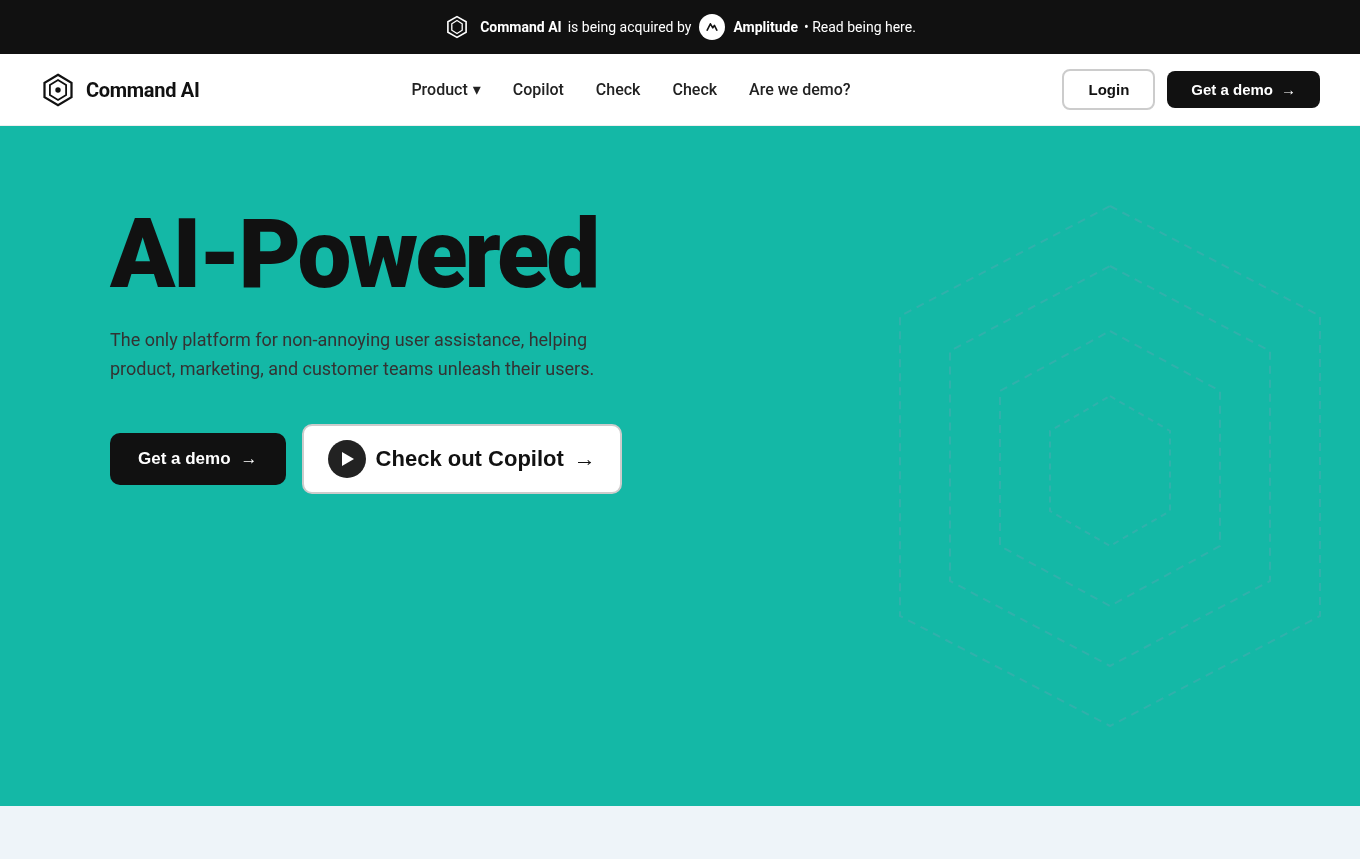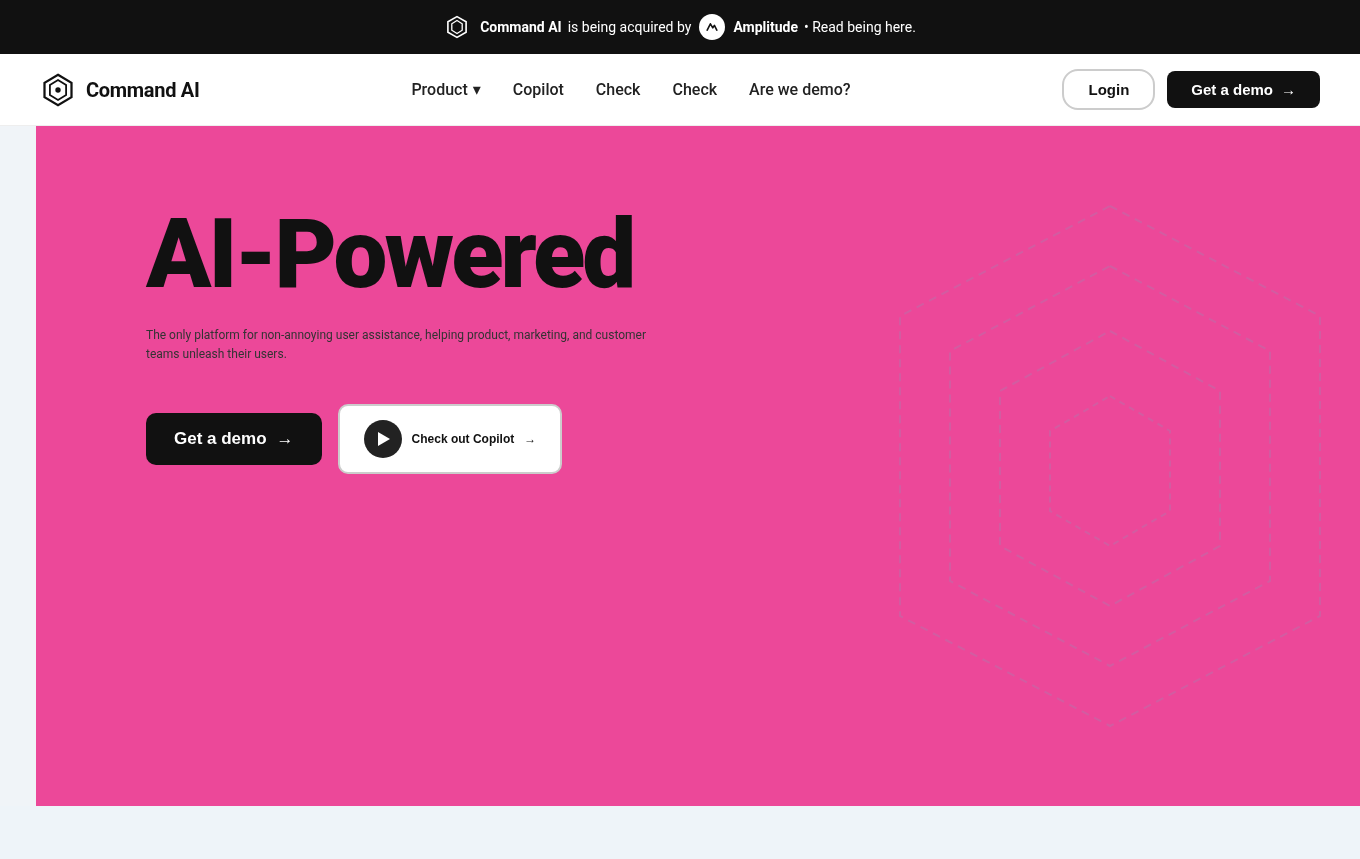--- a/index.html
+++ b/index.html
@@ -89,21 +89,21 @@
       gap: 5px;
     }
     .nav-actions {
       display: flex;
       align-items: center;
       gap: 12px;
     }
     .btn-login {
       padding: 10px 24px;
       border: 2px solid #ccc;
-      border-radius: 16px;
+      border-radius: 8px;
       background: #fff;
       font-size: 15px;
       font-weight: 600;
       cursor: pointer;
       color: #111;
     }
     .btn-demo-nav {
       padding: 10px 24px;
       border: none;
       border-radius: 8px;
@@ -112,42 +112,41 @@
       font-size: 15px;
       font-weight: 600;
       cursor: pointer;
       display: flex;
       align-items: center;
       gap: 8px;
     }
 
     
     .hero {
-      background: #ec4899;
+      background: #14b8a6;
       min-height: 680px;
       position: relative;
       overflow: hidden;
       padding: 80px 60px 60px 110px;
-      margin-left: 36px;
     }
     .hero-content {
       max-width: 780px;
       position: relative;
       z-index: 2;
     }
     .hero-title {
       font-size: 96px;
       font-weight: 900;
       line-height: 1.0;
       color: #111;
       letter-spacing: -3px;
       margin-bottom: 24px;
     }
     .hero-subtitle {
-      font-size: 12px;
+      font-size: 18px;
       color: #333;
       max-width: 520px;
       line-height: 1.6;
       margin-bottom: 40px;
     }
     .hero-actions {
       display: flex;
       align-items: center;
       gap: 16px;
     }
@@ -163,21 +162,21 @@
       display: flex;
       align-items: center;
       gap: 10px;
     }
     .btn-copilot {
       padding: 14px 24px;
       background: #fff;
       color: #111;
       border: 2px solid #ccc;
       border-radius: 10px;
-      font-size: 12px;
+      font-size: 22px;
       font-weight: 600;
       cursor: pointer;
       display: flex;
       align-items: center;
       gap: 10px;
     }
     .play-icon {
       width: 38px;
       height: 38px;
       background: #222;

